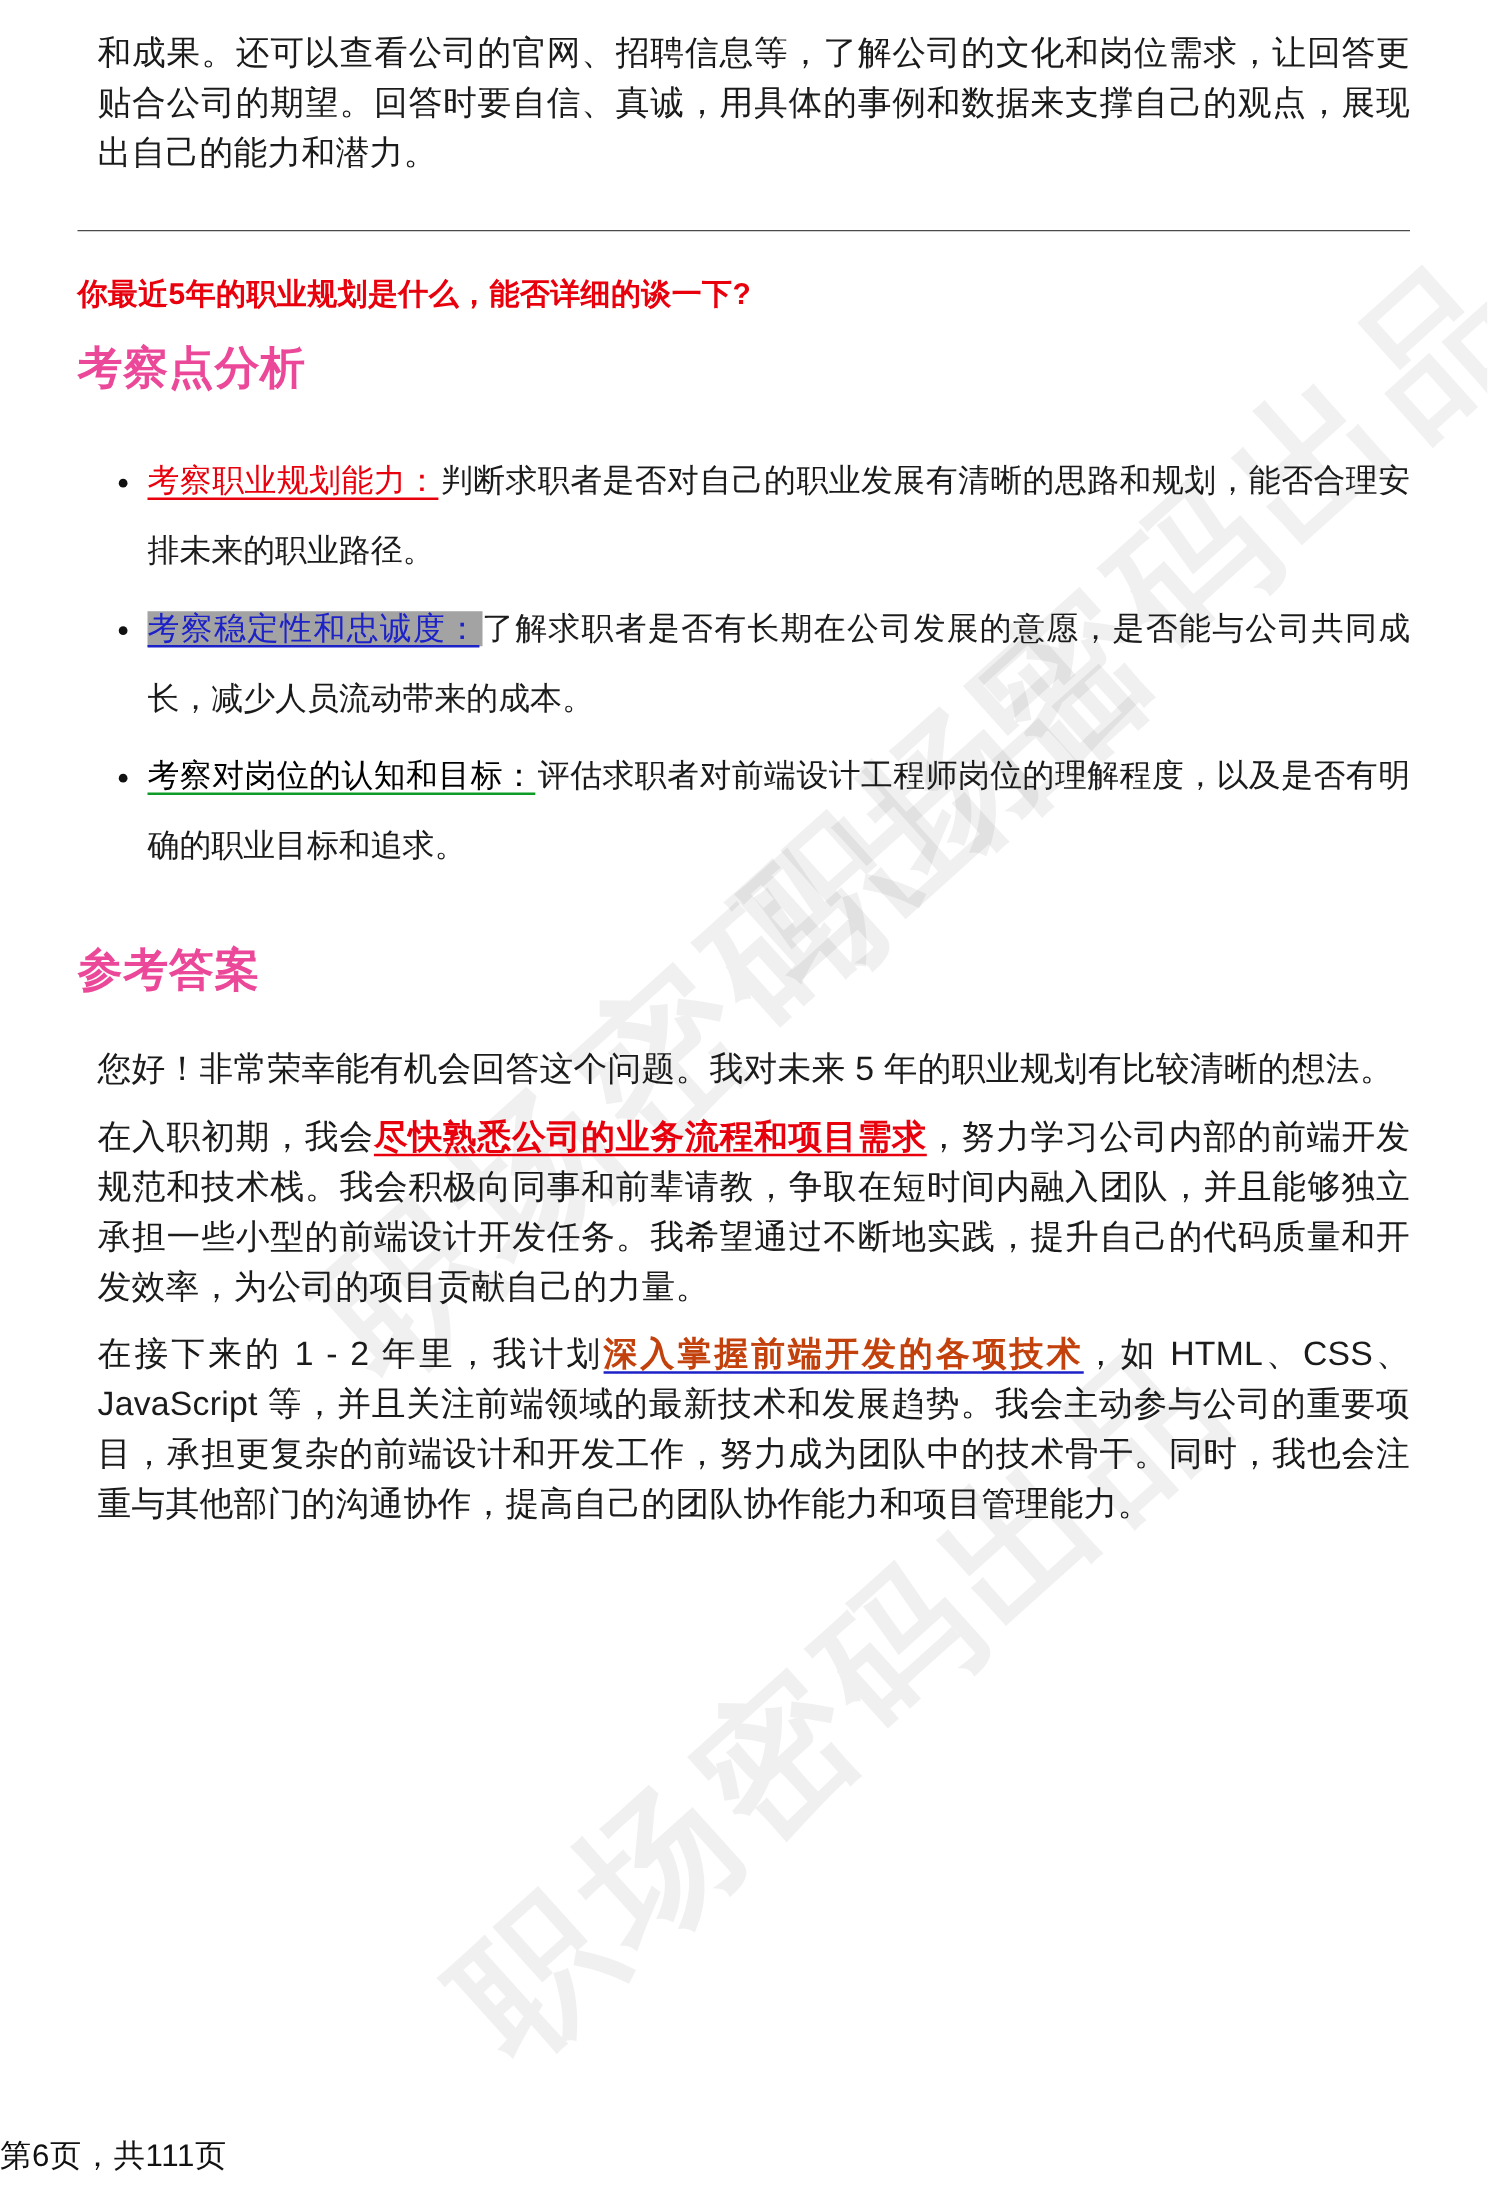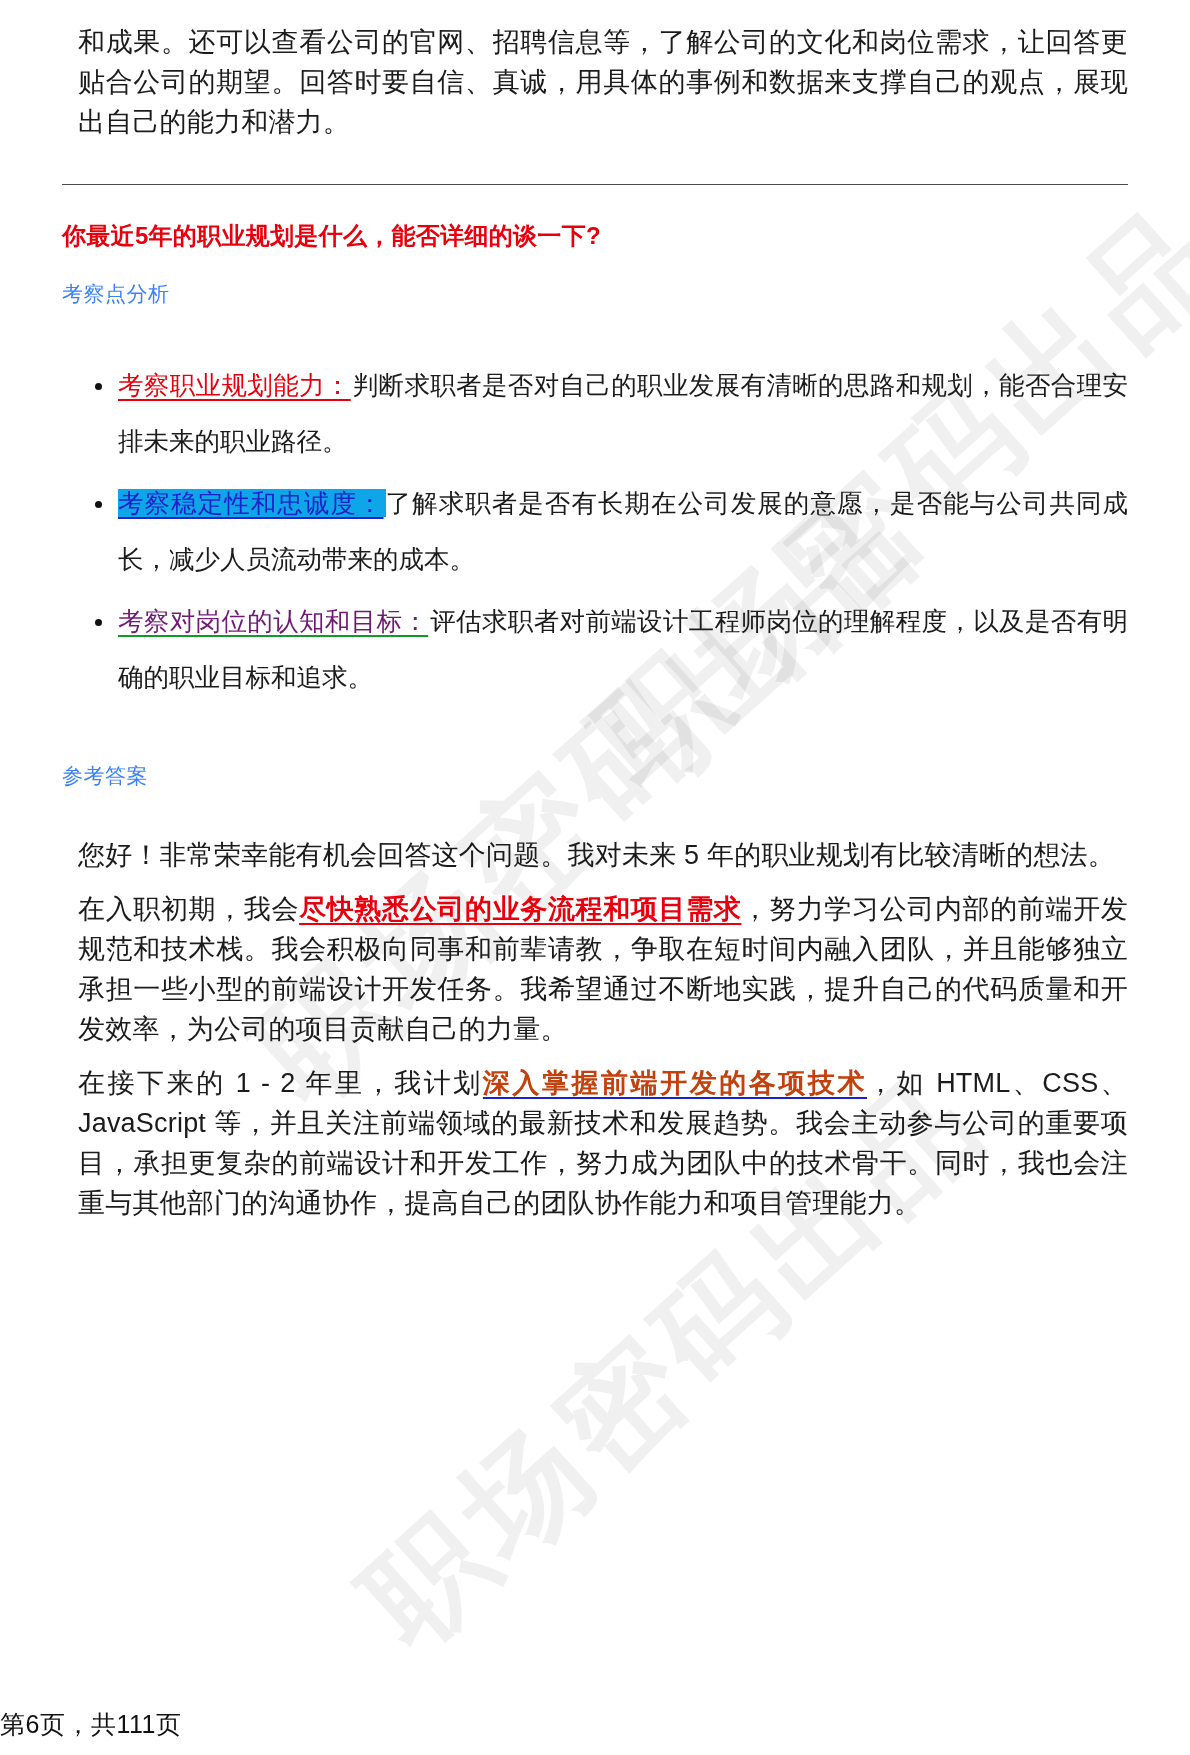--- a/index.html
+++ b/index.html
@@ -81,23 +81,23 @@
   h4.q-sub {
     font-size: 23px;
     font-weight: 700;
     color: #e8000d;
     margin: 0 0 46px 0;
     line-height: 32px;
     letter-spacing: 0.3px;
   }
 
   h2.sec {
-    font-size: 21px;
-    font-weight: 400;
-    color: #3b82f6;
+    font-size: 36px;
+    font-weight: 700;
+    color: #ec4899;
     margin: 0 0 44px 0;
     line-height: 38px;
     letter-spacing: 0.5px;
   }
   h2.sec.answers { margin: 52px 0 40px 0; }
 
   ul.points {
     list-style: none;
     margin: 0 0 40px 0;
     padding: 0;
@@ -123,22 +123,22 @@
     border-radius: 50%;
   }
 
   .kw {
     font-weight: 400;
     text-decoration: underline;
     text-underline-offset: 5px;
     padding-right: 2px;
   }
   .kw-red   { color: #e8000d; text-decoration-color: #e8000d; }
-  .kw-blue  { color: #1d22c8; text-decoration-color: #1d22c8; background: #0ea5e9; margin-top: 28px; }
-  .kw-green { color: #701a75; text-decoration-color: #0f9b28; }
+  .kw-blue  { color: #1d22c8; text-decoration-color: #1d22c8; background: #a3a3a3; margin-top: 28px; }
+  .kw-green { color: #000000; text-decoration-color: #0f9b28; }
 
   .hl-red {
     color: #e8000d;
     font-weight: 700;
     text-decoration: underline;
     text-underline-offset: 5px;
     text-decoration-color: #e8000d;
   }
   .hl-blue {
     color: #c2410c;

